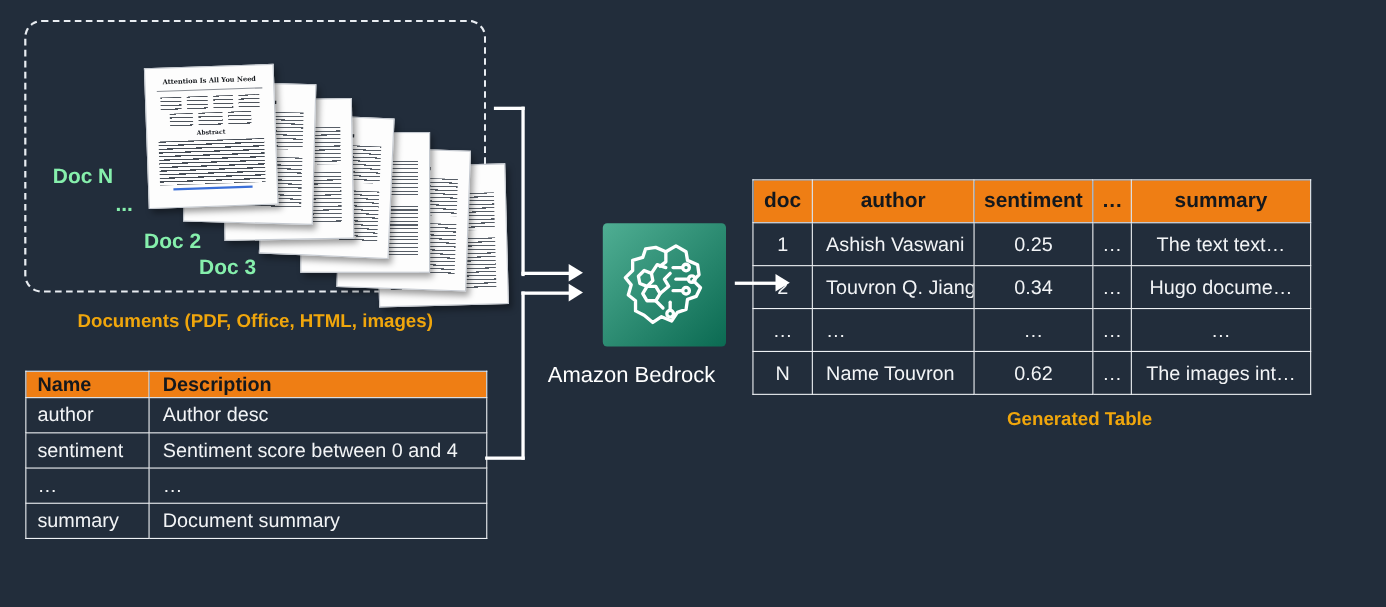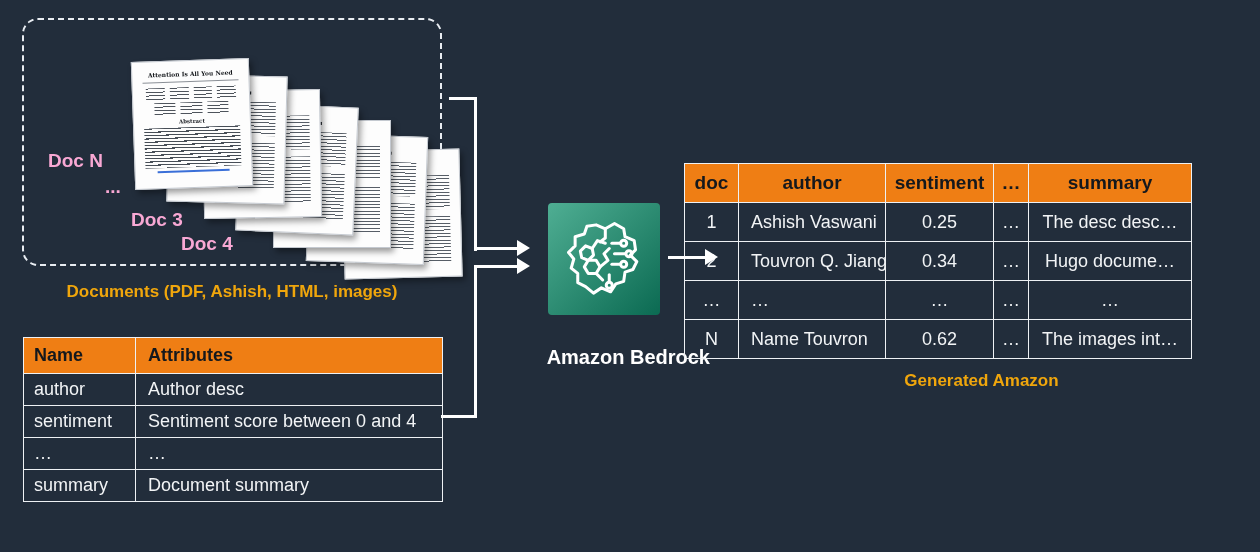--- a/index.html
+++ b/index.html
@@ -32,48 +32,48 @@
   .p-body{margin:3px 10px 0;height:40px;
     background:repeating-linear-gradient(to bottom,#464D56 0 1.1px,transparent 1.1px 3.3px);}
   .p-link{height:1.5px;margin:3px 22px 0;background:#3A6FD8;}
   .p-head{width:46px;height:3px;background:#2E333A;margin:15px auto 7px;}
   .p-block{margin:4px 10px;height:34px;
     background:repeating-linear-gradient(to bottom,#575E67 0 1px,transparent 1px 3.4px);}
   .p-block.b2{margin-top:7px;height:46px;}
   .cube{position:absolute;left:44%;top:26%;width:12px;height:14px;
     background:linear-gradient(150deg,#F6A83D 5%,#EE8B20 50%,#C2541D 100%);
     box-shadow:inset -3px 0 0 rgba(120,40,10,.45);}
-  .doclabel{position:absolute;color:#f9a8d4;font-weight:bold;font-size:19px;z-index:10;}
+  .doclabel{position:absolute;color:#86efac;font-weight:bold;font-size:19px;z-index:10;}
   .l-n{left:48px;top:150px;} .l-dots{left:105px;top:176px;} .l-2{left:131px;top:209px;} .l-1{left:181px;top:233px;}
   .caption{position:absolute;color:var(--caption-gold);font-weight:bold;font-size:17px;text-align:center;}
   .caption-docs{left:22px;width:420px;top:282px;}
   .caption-schema{left:23px;width:419px;top:511px;}
   .caption-gen{left:728px;width:507px;top:371px;}
 
   
   table{position:absolute;border-collapse:collapse;table-layout:fixed;}
   th,td{border:1.5px solid #EEF1F4;overflow:hidden;white-space:nowrap;}
   th{background:var(--table-header-orange);color:#14181D;font-weight:bold;}
   td{color:#F2F4F6;font-weight:normal;}
   .schema{left:23px;top:337px;width:419px;}
-  .schema th{height:36px;font-size:18px;text-align:left;}
+  .schema th{height:24px;font-size:18px;text-align:left;}
   .schema td{height:32px;font-size:18px;text-align:left;}
   .schema th:first-child,.schema td:first-child{padding-left:10px;}
   .schema th:last-child,.schema td:last-child{padding-left:12px;}
   .gen{left:684px;top:163px;width:507px;}
   .gen th{height:39px;font-size:19px;text-align:center;}
   .gen td{height:39px;font-size:18px;text-align:center;}
   .gen td.al{text-align:left;padding-left:12px;}
 
   
   .bedrock-icon{position:absolute;left:548px;top:203px;width:112px;height:112px;border-radius:4px;
     background:linear-gradient(135deg,var(--bedrock-gradient-start),var(--bedrock-gradient-end));
     display:flex;align-items:center;justify-content:center;}
-  .bedrock-label{position:absolute;left:498px;top:346px;width:212px;text-align:right;
-    color:#FFFFFF;font-weight:bold;font-size:20px;}
+  .bedrock-label{position:absolute;left:498px;top:330px;width:212px;text-align:left;
+    color:#FFFFFF;font-weight:normal;font-size:20px;}
 
   
   .aseg{position:absolute;background:var(--arrow-white);}
   .ahead{position:absolute;width:0;height:0;border-top:8px solid transparent;
     border-bottom:8px solid transparent;border-left:13px solid var(--arrow-white);}
 </style>
 </head>
 <body>
 
 <div class="stage">
@@ -126,34 +126,34 @@
           <span></span>
         </div>
       <div class="p-abs">Abstract</div>
       <div class="p-body"></div>
       <div class="p-link"></div>
     </div>
   </div>
 
   <span class="doclabel l-n">Doc N</span>
   <span class="doclabel l-dots">...</span>
-  <span class="doclabel l-2">Doc 3</span>
-  <span class="doclabel l-1">Doc 4</span>
-
-  <div class="caption caption-docs">Documents (PDF, Ashish, HTML, images)</div>
+  <span class="doclabel l-2">Doc 2</span>
+  <span class="doclabel l-1">Doc 3</span>
+
+  <div class="caption caption-docs">Documents (PDF, Office, HTML, images)</div>
 
   <table class="schema">
     <colgroup>
         <col style="width:112px">
         <col style="width:307px">
       </colgroup>
     <tbody>
         <tr>
       <th>Name</th>
-      <th>Attributes</th>
+      <th>Description</th>
     </tr>
     <tr>
       <td>author</td>
       <td>Author desc</td>
     </tr>
     <tr>
       <td>sentiment</td>
       <td>Sentiment score between 0 and 4</td>
     </tr>
     <tr>
@@ -202,21 +202,21 @@
       <th>author</th>
       <th>sentiment</th>
       <th>…</th>
       <th>summary</th>
     </tr>
     <tr>
       <td>1</td>
       <td class="al">Ashish Vaswani</td>
       <td>0.25</td>
       <td>…</td>
-      <td>The desc desc…</td>
+      <td>The text text…</td>
     </tr>
     <tr>
       <td>2</td>
       <td class="al">Touvron Q. Jiang</td>
       <td>0.34</td>
       <td>…</td>
       <td>Hugo docume…</td>
     </tr>
     <tr>
       <td>…</td>
@@ -227,21 +227,21 @@
     </tr>
     <tr>
       <td>N</td>
       <td class="al">Name Touvron</td>
       <td>0.62</td>
       <td>…</td>
       <td>The images int…</td>
     </tr>
   </tbody>
     </table>
-  <div class="caption caption-gen">Generated Amazon</div>
+  <div class="caption caption-gen">Generated Table</div>
 
   <div class="aseg" style="left:449px;top:97px;width:28px;height:3px"></div>
   <div class="aseg" style="left:474px;top:97px;width:3px;height:154px"></div>
   <div class="aseg" style="left:474px;top:247px;width:45px;height:3px"></div>
   <div class="ahead" style="left:517px;top:240px"></div>
 
   <div class="aseg" style="left:441px;top:415px;width:36px;height:3px"></div>
   <div class="aseg" style="left:474px;top:265px;width:3px;height:153px"></div>
   <div class="aseg" style="left:474px;top:265px;width:45px;height:3px"></div>
   <div class="ahead" style="left:517px;top:258px"></div>

